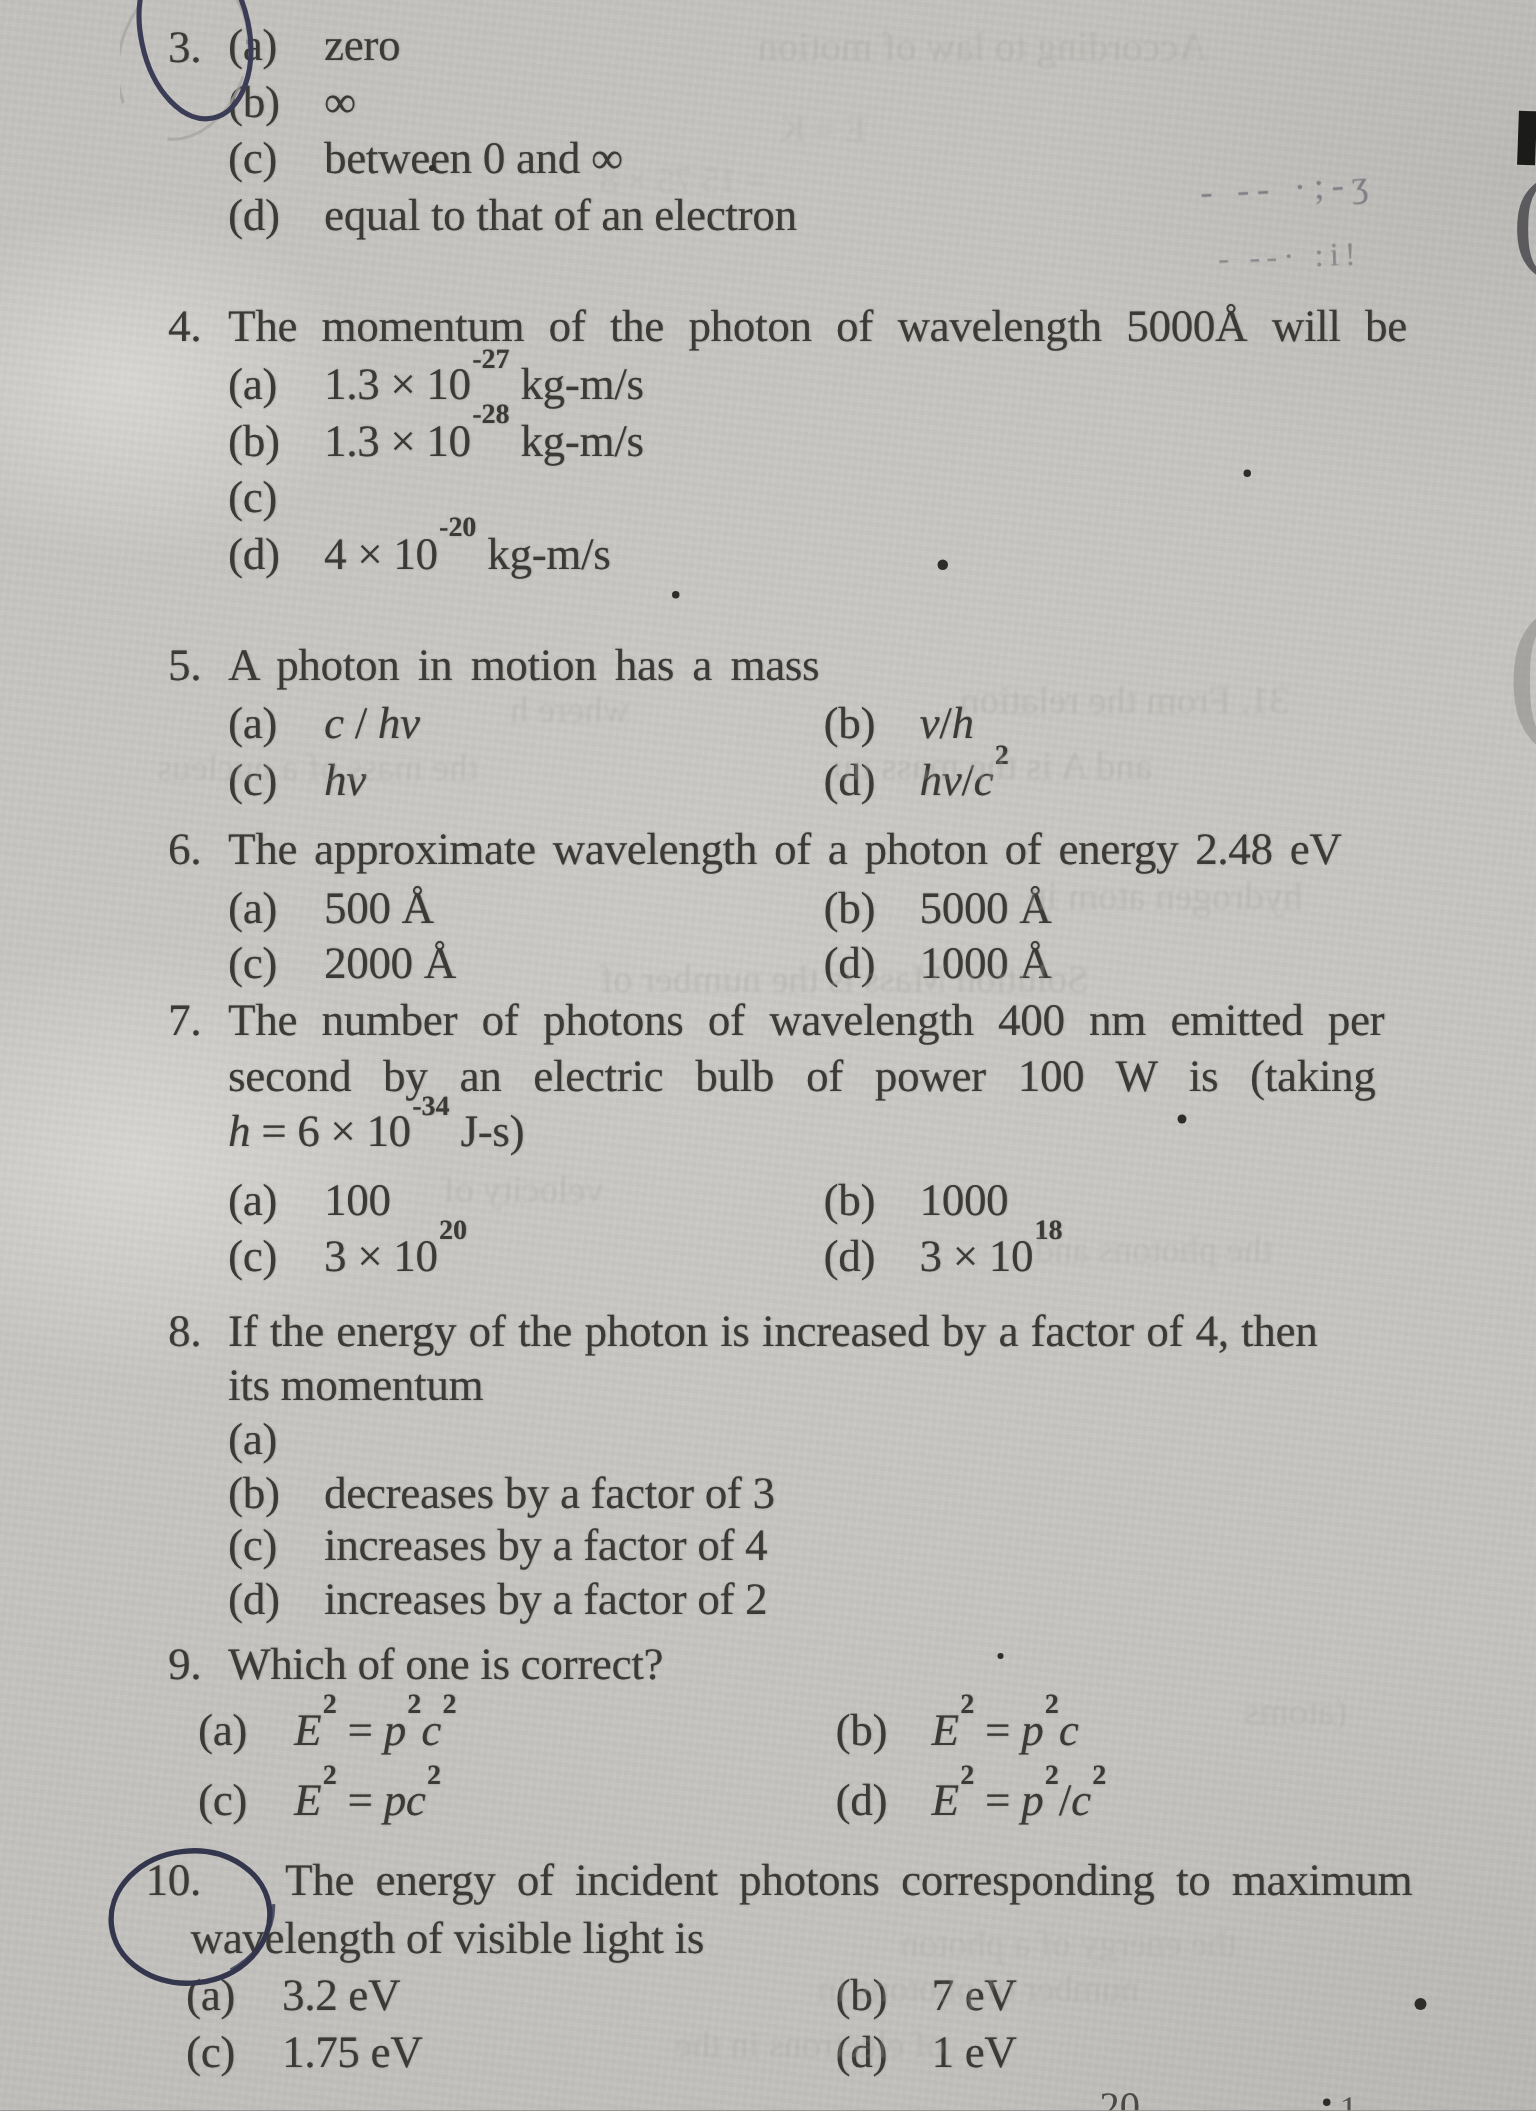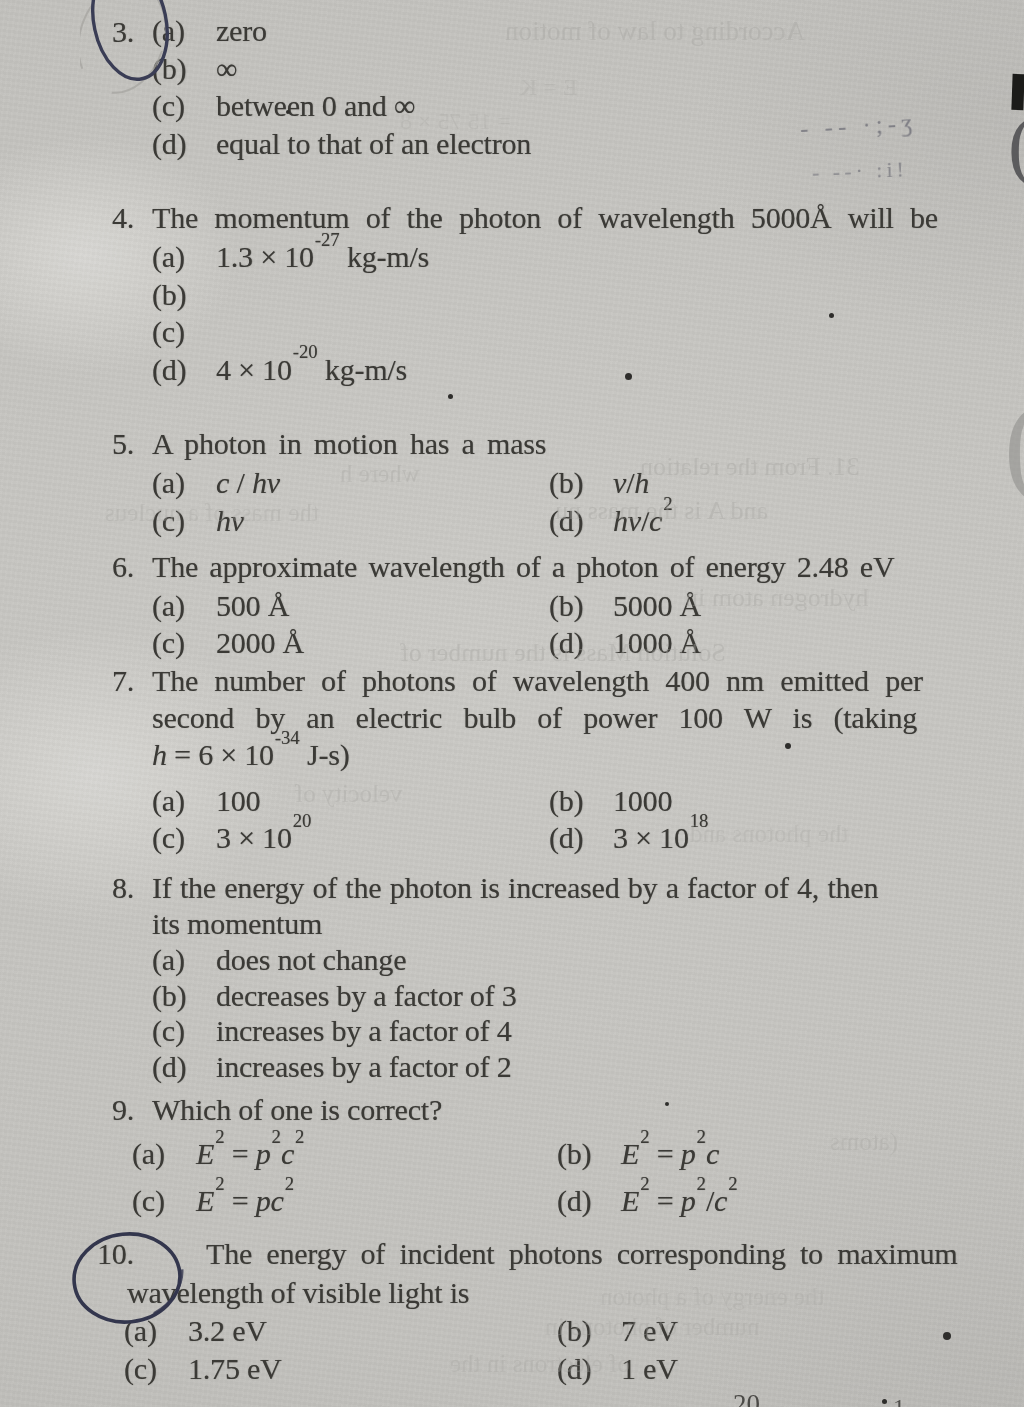--- a/index.html
+++ b/index.html
@@ -22,33 +22,33 @@
   .question{position:absolute;left:0;width:920px;padding-left:152px;
     font-size:30px;color:#3b3a36;letter-spacing:-0.2px;
     text-shadow:0.3px 0.3px 0.9px rgba(59,58,54,.55);}
   .qline{position:relative;line-height:40px;white-space:nowrap;}
   .qnum{position:absolute;left:-40px;}
   .opts{margin:0;}
   .opts.one .opt{display:flex;line-height:37.5px;}
   .olabel{display:inline-block;width:64px;flex:none;}
   .opts.two{display:grid;grid-template-columns:64px 333px 64px auto;line-height:38px;}
   .opts.two .opt{display:contents;}
-  sup{font-size:0.62em;line-height:0;position:relative;top:-0.55em;margin-left:1px;letter-spacing:0;}
+  sup{font-size:0.62em;line-height:0;position:relative;top:-0.55em;margin-left:1px;letter-spacing:0;font-weight:bold;}
   i{font-style:italic;}
   
   .q-q3{top:12px}   .q-q3 .qline-0{word-spacing:2px}
   .q-q4{top:198px}  .q-q4 .qline-0{word-spacing:9px}  .q-q4 .opts{line-height:45px}
   .q-q5{top:424px}  .q-q5 .qline-0{word-spacing:5px}
   .q-q6{top:547px}  .q-q6 .qline-0{word-spacing:4px}  .q-q6 .opts{line-height:37px}
   .q-q7{top:662px}  .q-q7 .qline{line-height:37px}
   .q-q7 .qline-0{word-spacing:9px} .q-q7 .qline-1{word-spacing:14px} .q-q7 .opts{margin-top:9px;line-height:37px}
   .q-q8{top:870px}  .q-q8 .qline{line-height:36px} .q-q8 .qline-0{word-spacing:1px} .q-q8 .opts .opt{line-height:35.5px}
   .q-q9{top:1090px} .q-q9 .opts{line-height:47px;margin-left:-20px;grid-template-columns:64px 361px 64px auto}
   .q-q10{top:1234px}.q-q10 .qline{line-height:39px} .q-q10 .qline-0{word-spacing:7px}
-  .q-q10 .qnum{left:-55px} .q-q10 .qline-0 .qtext{margin-left:54px} .q-q10 .qline-1{margin-left:-25px}
+  .q-q10 .qnum{left:-55px} .q-q10 .qline-0 .qtext{margin-left:38px} .q-q10 .qline-1{margin-left:-25px}
   .q-q10 .opts{line-height:38px;margin-left:-28px;grid-template-columns:64px 369px 64px auto}
   
   .ghost{position:absolute;color:#a7a6a2;white-space:nowrap;filter:blur(0.6px);pointer-events:none;}
   .ghost.mir{transform:scaleX(-1);}
   .scribble{position:absolute;white-space:nowrap;filter:blur(0.4px);pointer-events:none;}
   .speck{position:absolute;background:#2e2d2b;border-radius:50%;pointer-events:none;}
   .partial{position:absolute;white-space:nowrap;pointer-events:none;font-family:"Liberation Serif","DejaVu Serif",serif;}
   .pen-svg{position:absolute;pointer-events:none;}
   .edge-bar{position:absolute;left:1012px;top:74px;width:12px;height:36px;background:#1b1b19;transform:rotate(2deg);}
 </style>
@@ -82,20 +82,21 @@
       </div>
       <div class="question q-q4">
         <div class="qline qline-0"><span class="qnum">4.</span><span class="qtext">The momentum of the photon of wavelength 5000Å will be</span></div>
         <div class="opts one">
           <div class="opt">
             <span class="olabel">(a)</span>
             <span class="ovalue">1.3 × 10<sup>-27</sup> kg-m/s</span>
           </div>
           <div class="opt">
             <span class="olabel">(b)</span>
+            <span class="ovalue">1.3 × 10<sup>-28</sup> kg-m/s</span>
           </div>
           <div class="opt">
             <span class="olabel">(c)</span>
           </div>
           <div class="opt">
             <span class="olabel">(d)</span>
             <span class="ovalue">4 × 10<sup>-20</sup> kg-m/s</span>
           </div>
         </div>
       </div>
@@ -127,21 +128,20 @@
           <div class="opt"><span class="olabel">(c)</span><span class="ovalue">3 × 10<sup>20</sup></span></div>
           <div class="opt"><span class="olabel">(d)</span><span class="ovalue">3 × 10<sup>18</sup></span></div>
         </div>
       </div>
       <div class="question q-q8">
         <div class="qline qline-0"><span class="qnum">8.</span><span class="qtext">If the energy of the photon is increased by a factor of 4, then</span></div>
         <div class="qline qline-1"><span class="qtext">its momentum</span></div>
         <div class="opts one">
           <div class="opt">
             <span class="olabel">(a)</span>
-            <span class="ovalue">does not change</span>
           </div>
           <div class="opt">
             <span class="olabel">(b)</span>
             <span class="ovalue">decreases by a factor of 3</span>
           </div>
           <div class="opt">
             <span class="olabel">(c)</span>
             <span class="ovalue">increases by a factor of 4</span>
           </div>
           <div class="opt">

